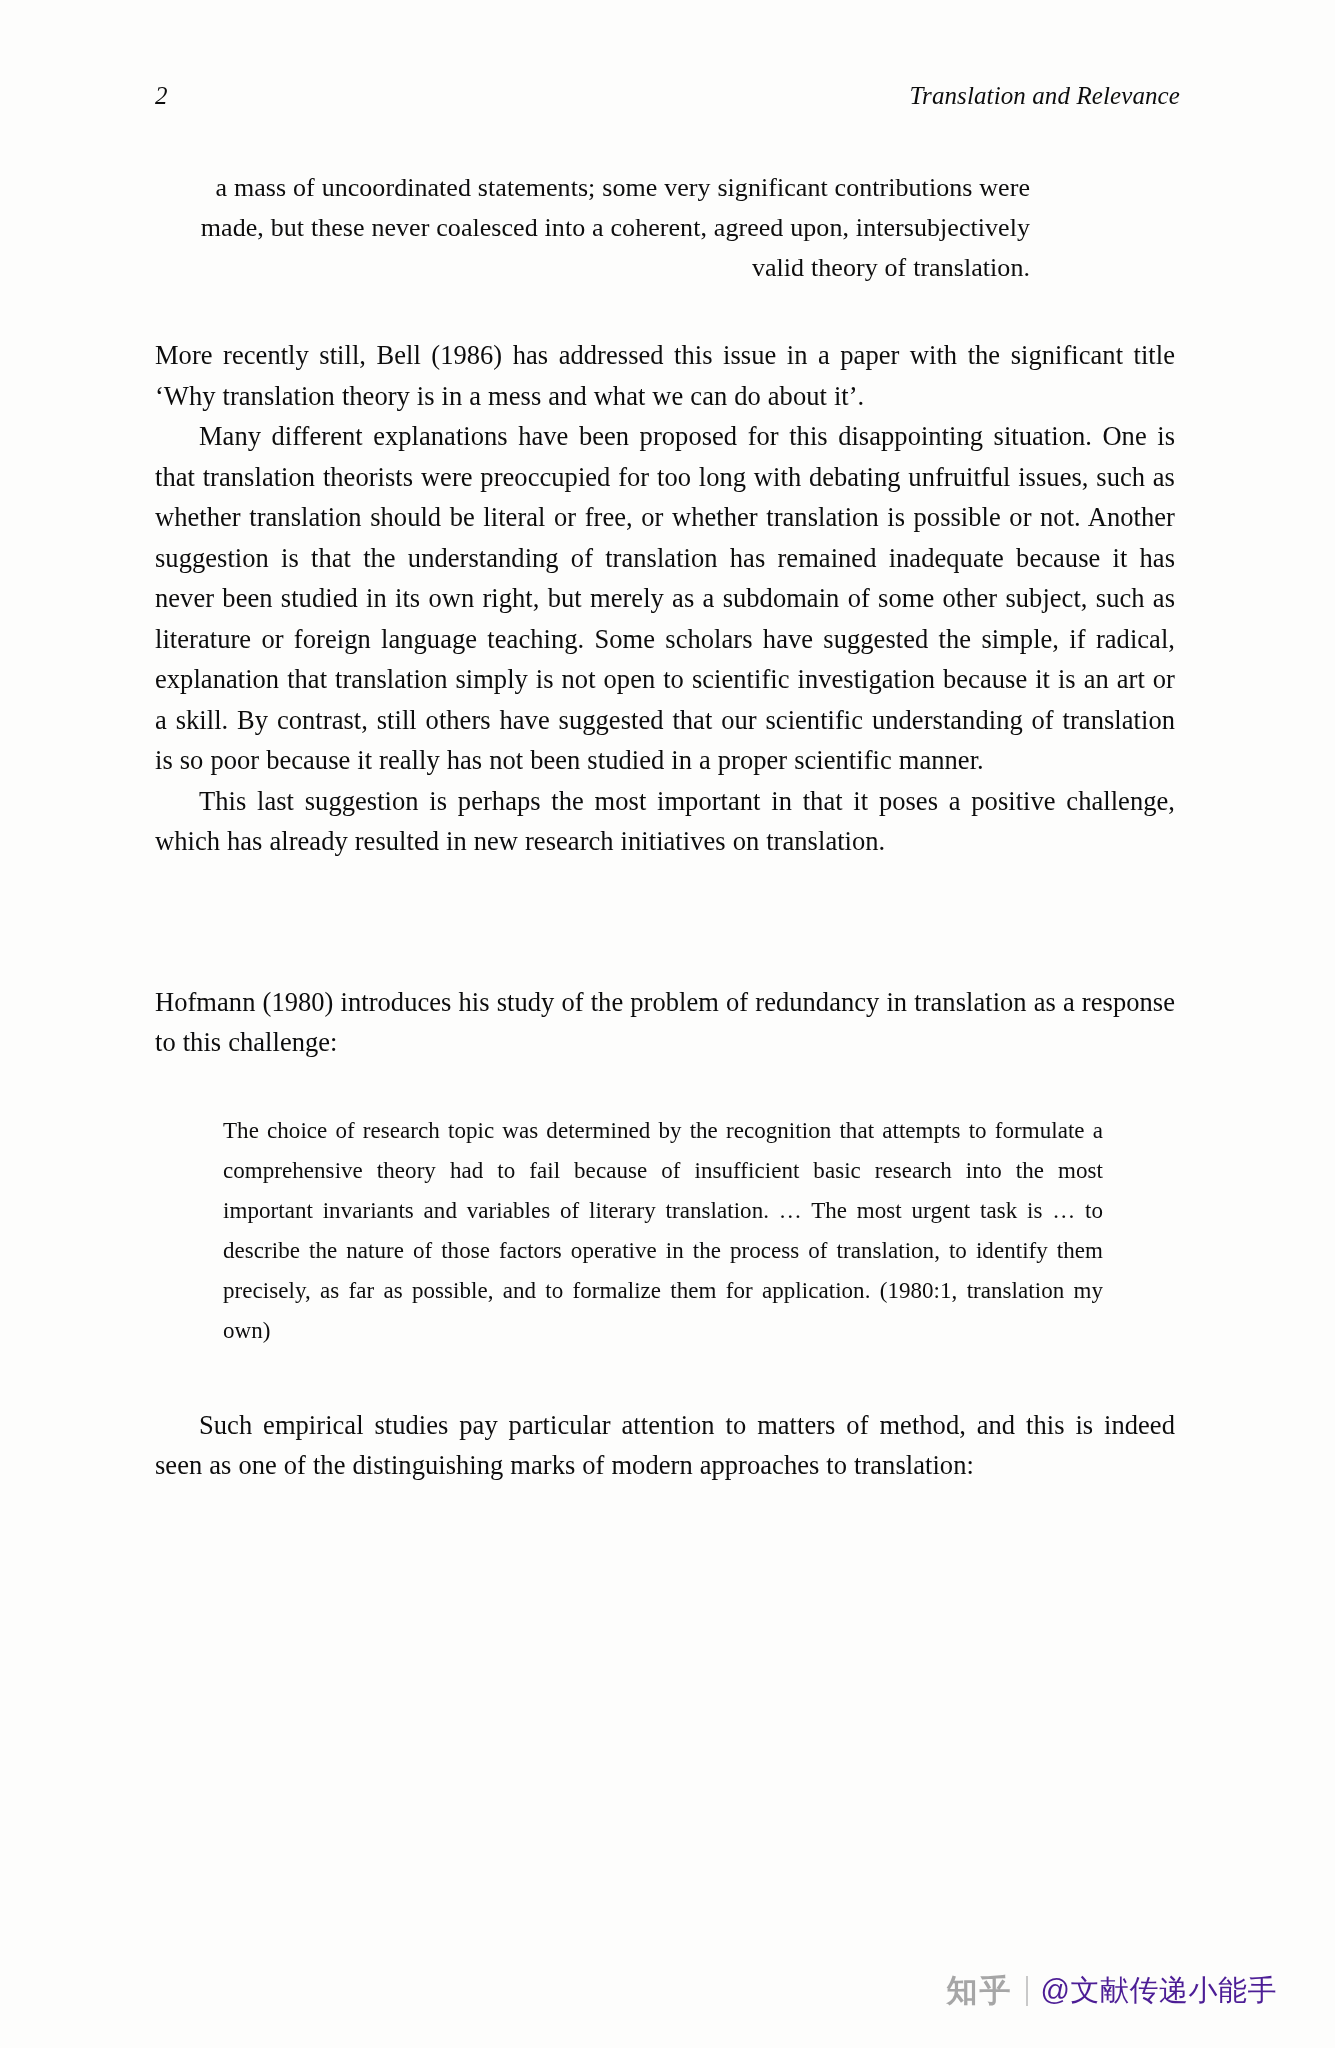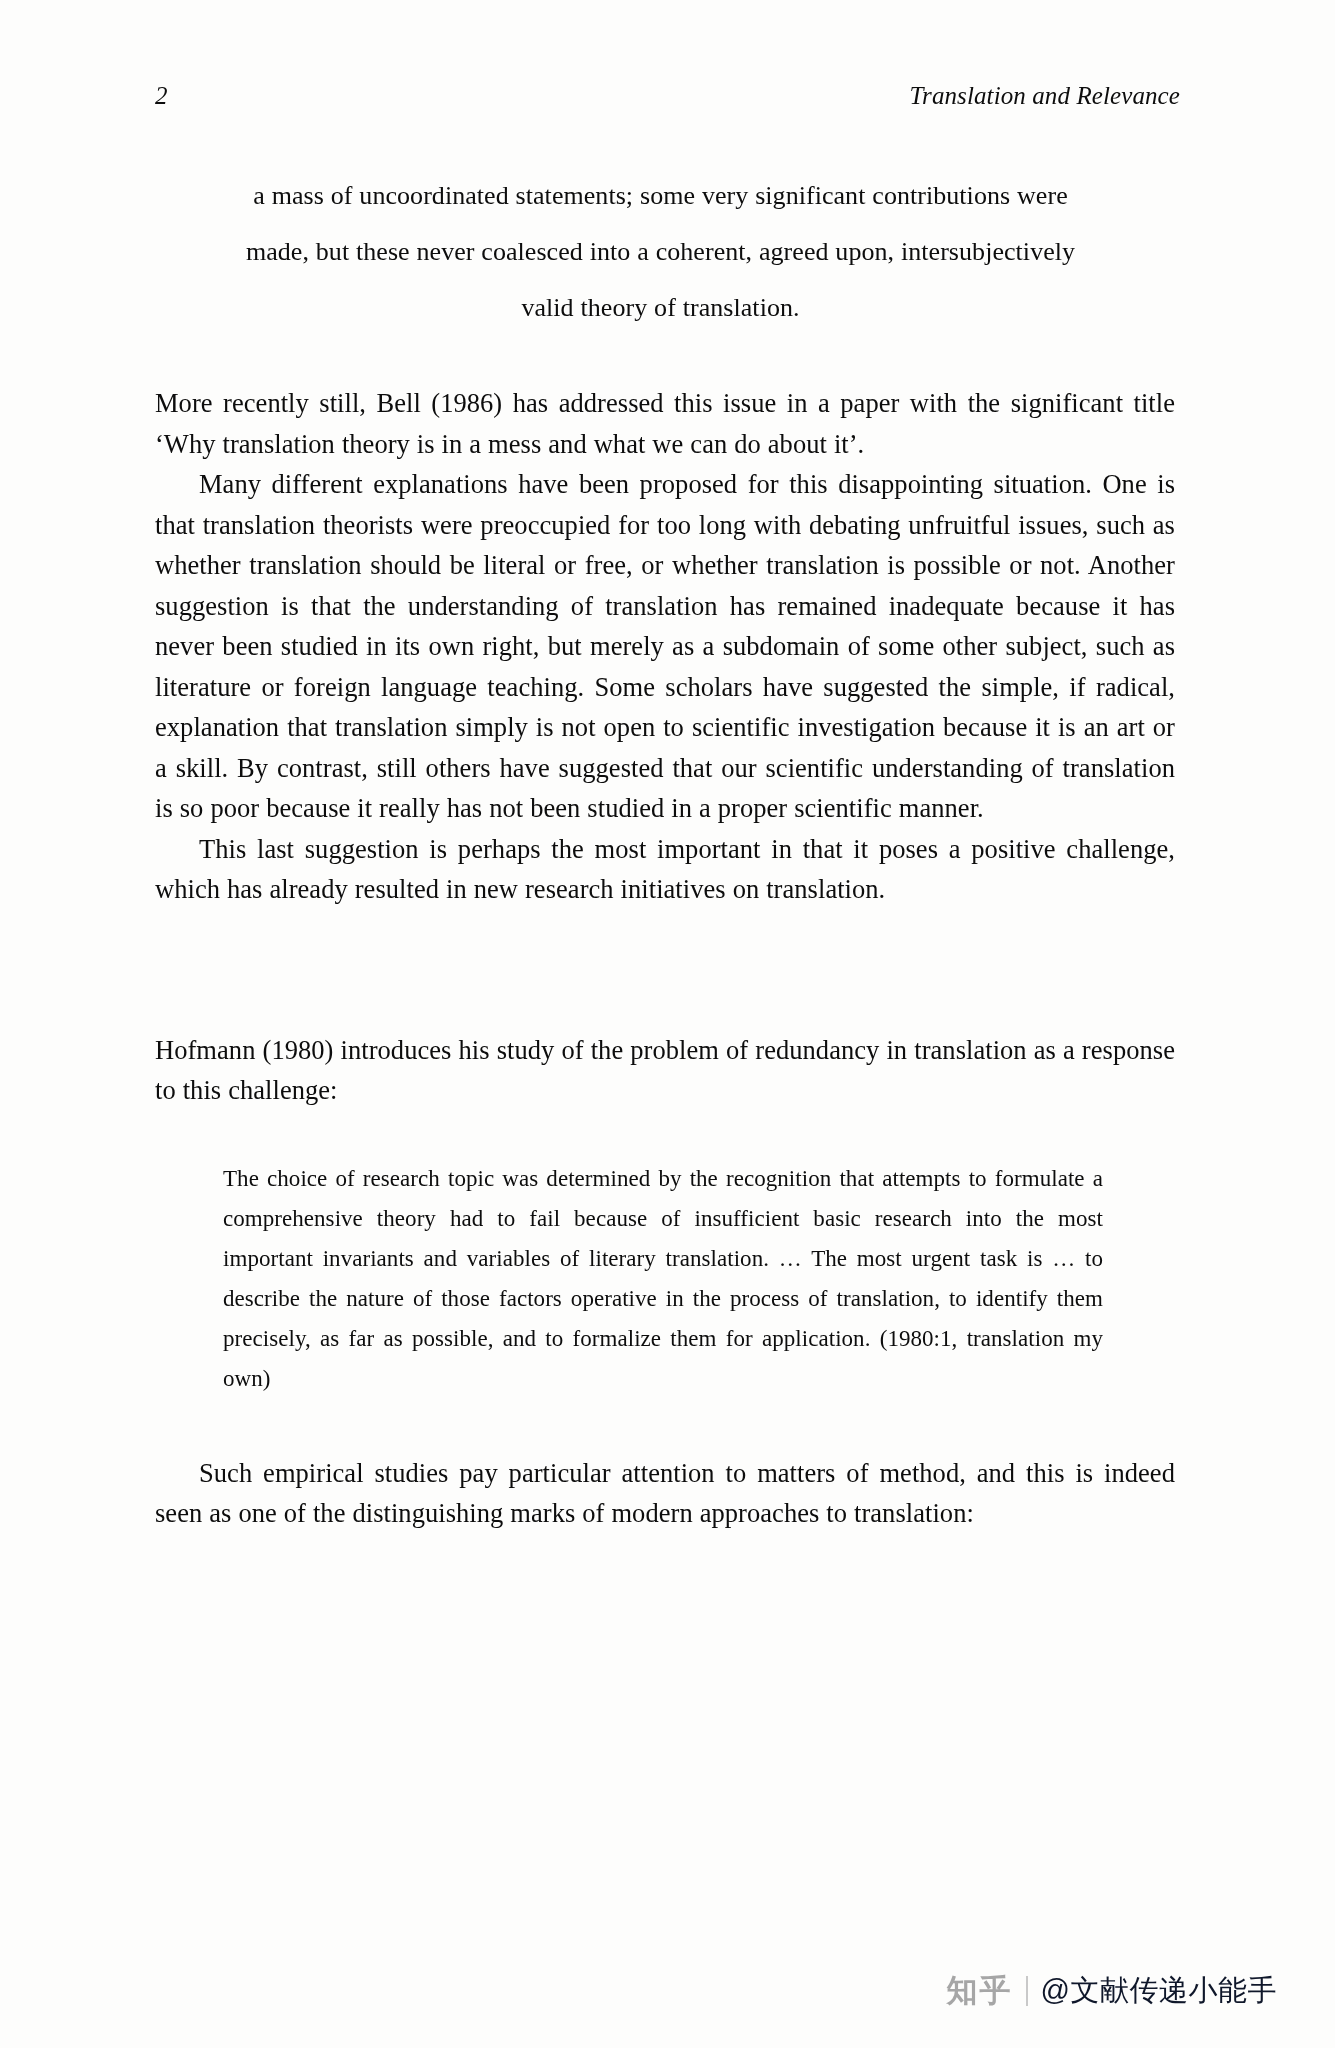--- a/index.html
+++ b/index.html
@@ -60,24 +60,23 @@
     font-size: 26.5px;
     line-height: 40.5px;
     text-align: justify;
     text-justify: inter-word;
     letter-spacing: 0.05px;
     word-spacing: 0.3px;
   }
 
   
   .carryover {
-    margin-left: 68px;
     width: 875px;
-    text-align: center;
-    line-height: 56px;
+    text-align: right;
+    line-height: 40px;
     font-size: 26px;
   }
 
   .gap-after-carryover { height: 47px; }
 
   .p-flush { text-indent: 0; }
   .p-indent { text-indent: 44px; }
 
   .section-heading {
     font-weight: bold;
@@ -123,21 +122,21 @@
     letter-spacing: 2px;
   }
   .wm-divider {
     width: 2px;
     height: 30px;
     background: #c9c9c9;
   }
   .wm-at {
     font-family: "Liberation Sans", "DejaVu Sans", sans-serif;
     font-size: 29px;
-    color: #0f172a;
+    color: #4c1d95;
     letter-spacing: 0.5px;
   }
 </style>
 </head>
 <body>
 
 <div class="page">
 
   <div class="running-head">
     <span class="folio">2</span>

